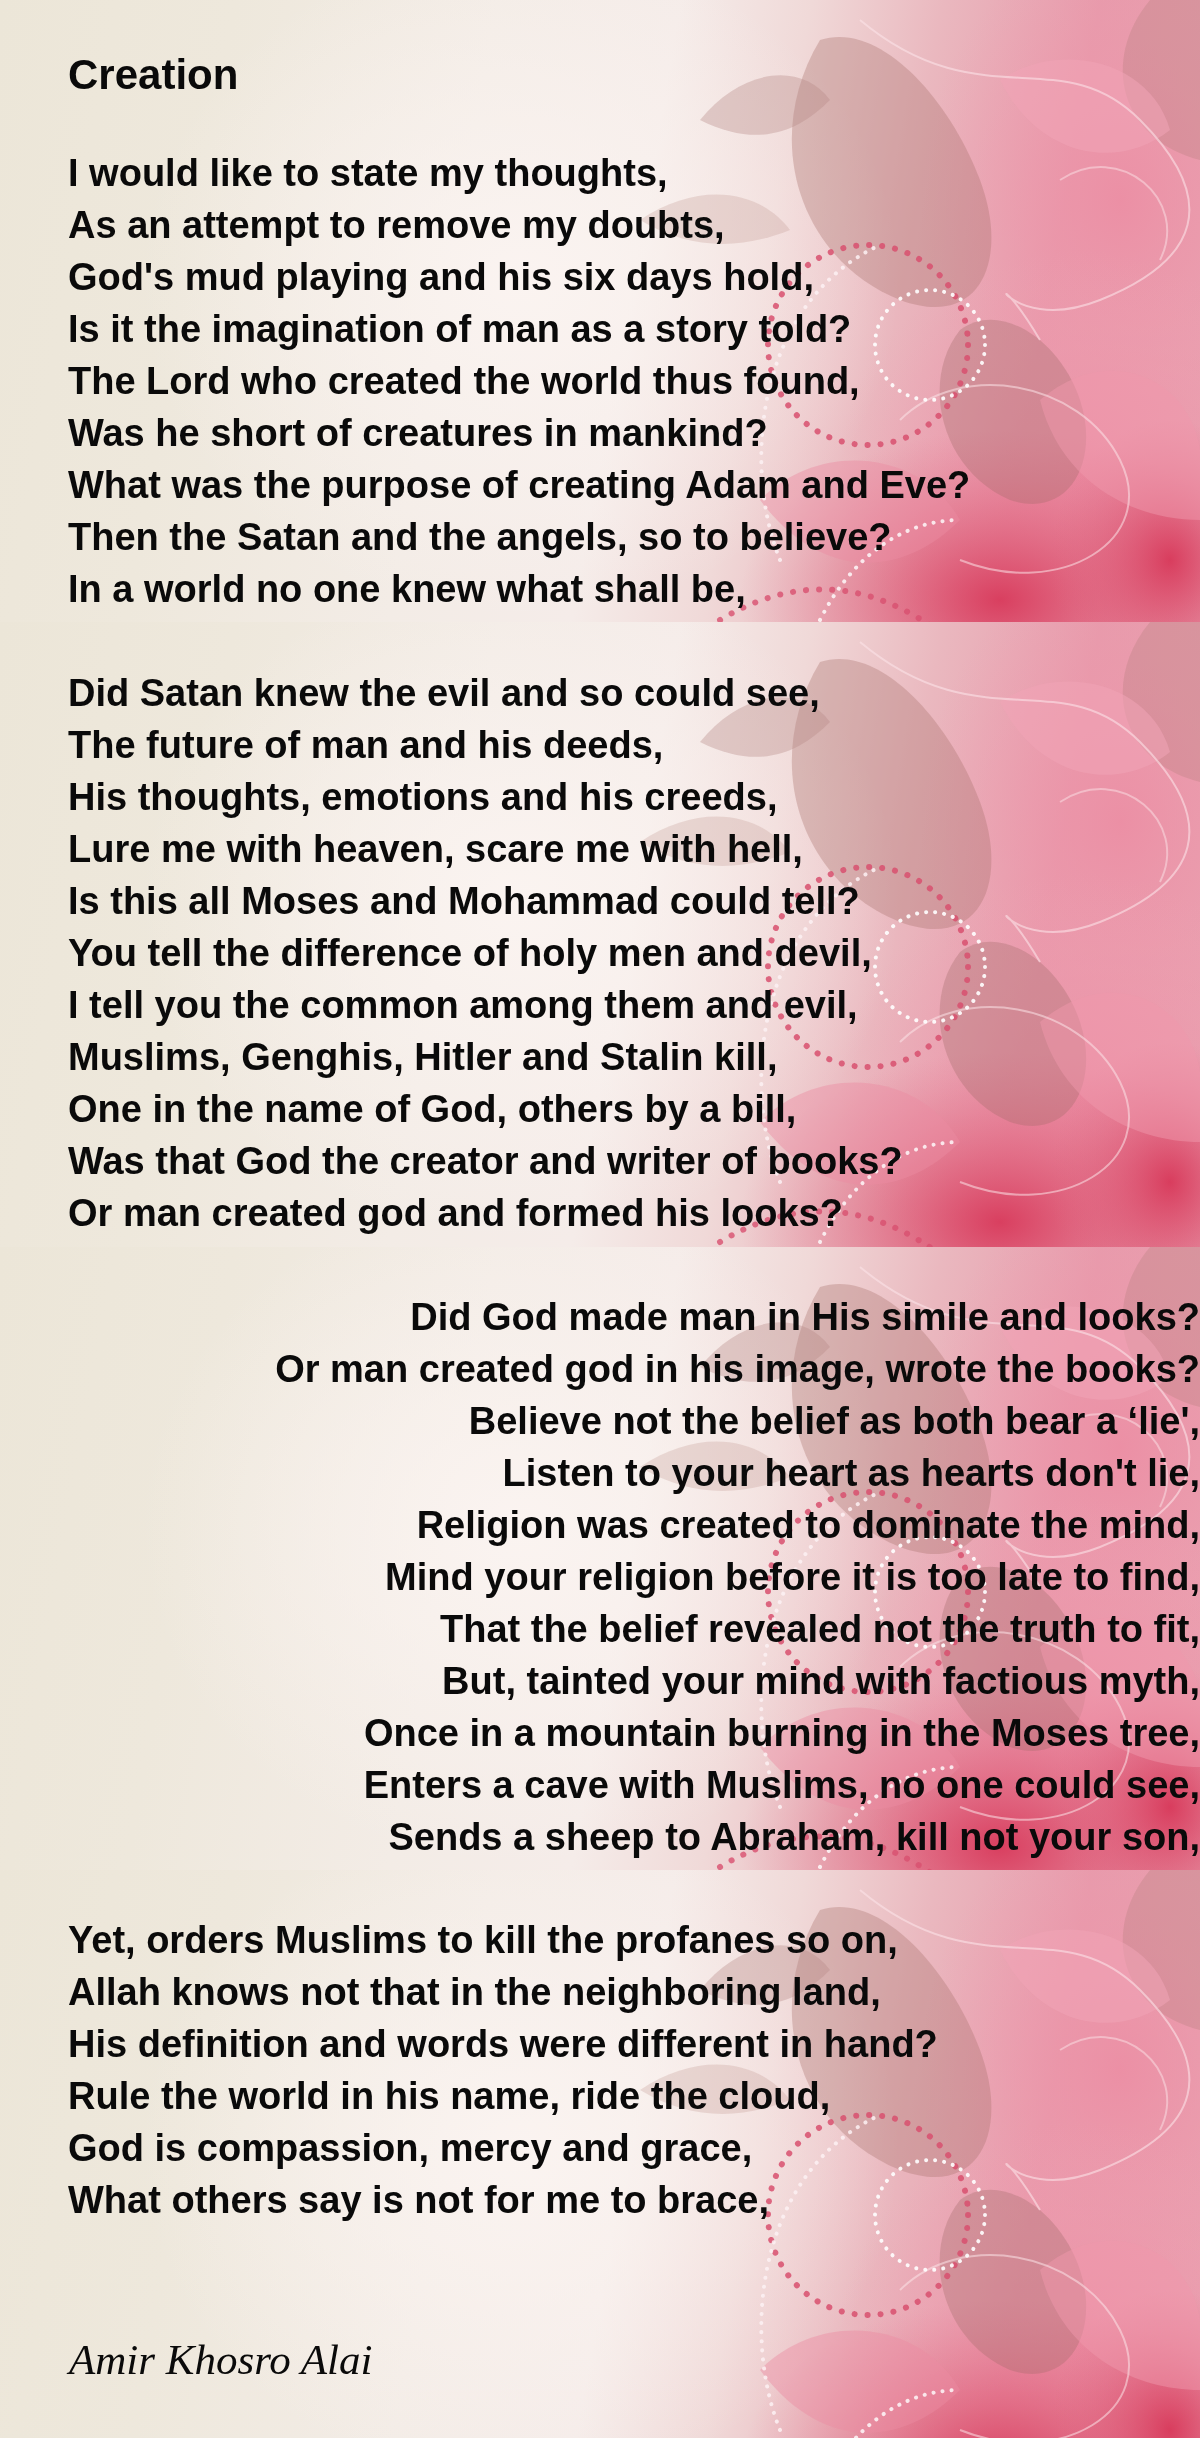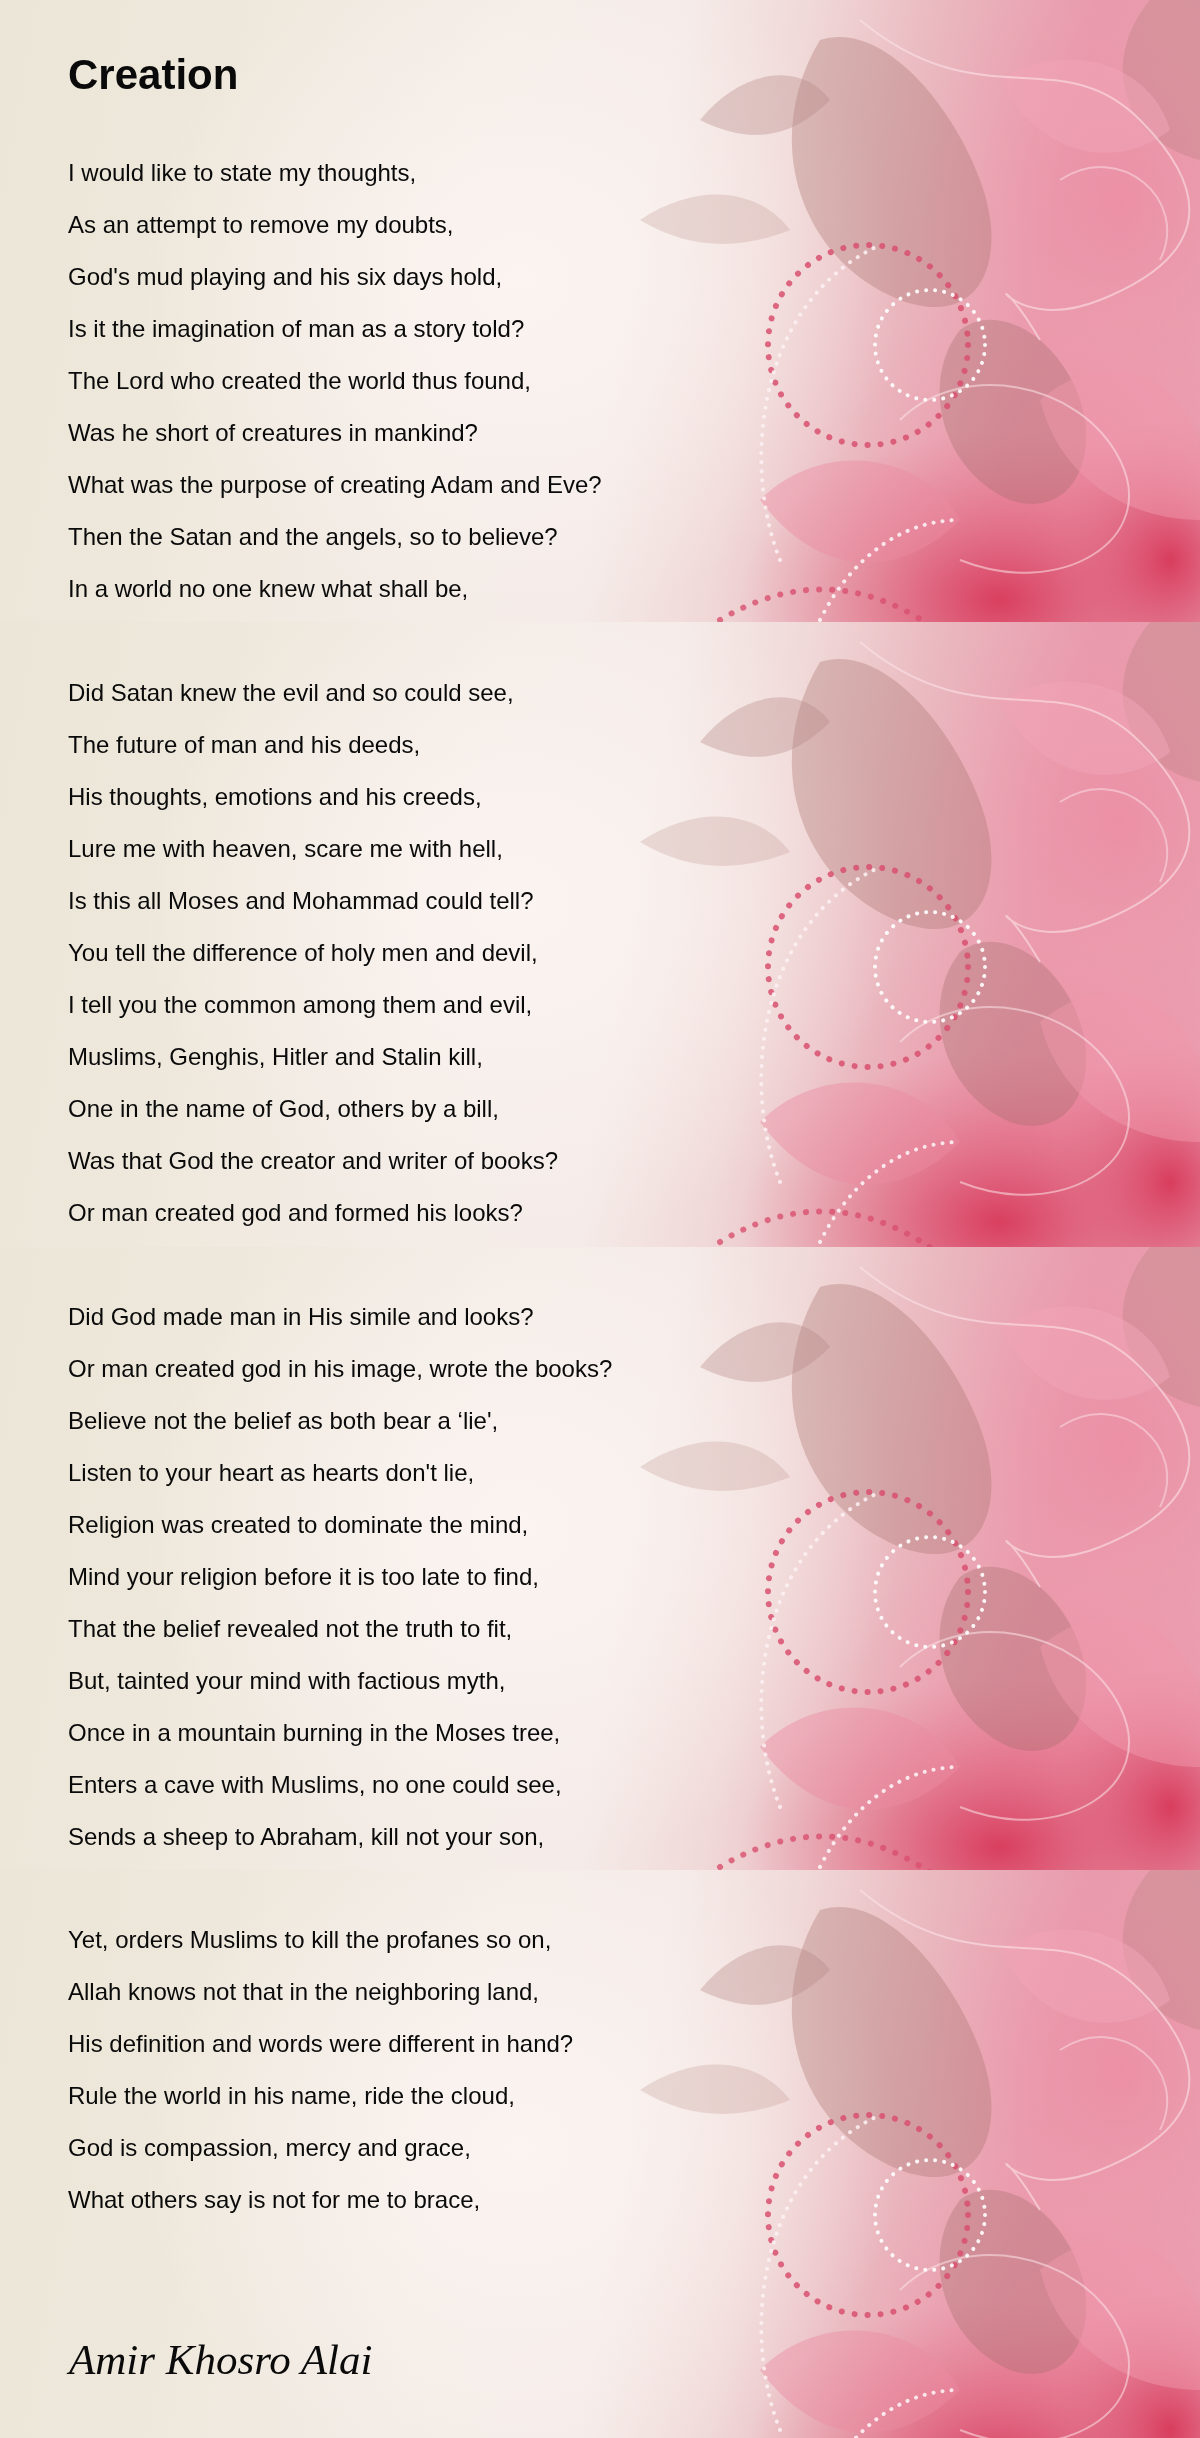--- a/index.html
+++ b/index.html
@@ -25,23 +25,23 @@
   .section .bg { position: absolute; left: 0; top: 0; width: 1200px; height: 640px; pointer-events: none; }
   .section .content { position: relative; padding-left: 68px; }
   .title {
     margin: 0;
     font-size: 42px;
     line-height: 50px;
     font-weight: bold;
     letter-spacing: 0;
   }
   .line {
-    font-size: 24px;
+    font-size: 38px;
     line-height: 52px;
-    font-weight: normal;
+    font-weight: bold;
     white-space: nowrap;
   }
   .author {
     position: absolute;
     left: 69px;
     font-size: 43px;
     line-height: 50px;
     font-style: italic;
     font-weight: normal;
     white-space: nowrap;
@@ -133,21 +133,21 @@
         <div class="line">You tell the difference of holy men and devil,</div>
         <div class="line">I tell you the common among them and evil,</div>
         <div class="line">Muslims, Genghis, Hitler and Stalin kill,</div>
         <div class="line">One in the name of God, others by a bill,</div>
         <div class="line">Was that God the creator and writer of books?</div>
         <div class="line">Or man created god and formed his looks?</div>
       </div>
     </div>
   </div>
 
-  <div class="section" style="top:1247px;height:623px;">
+  <div class="section" style="top:1247px;height:623px;text-align:right;">
     <svg class="bg" viewBox="0 0 1200 640">
         <use href="#bg-art"></use>
       </svg>
     <div class="content" style="padding-top:44px;">
       <div>
         <div class="line">Did God made man in His simile and looks?</div>
         <div class="line">Or man created god in his image, wrote the books?</div>
         <div class="line">Believe not the belief as both bear a ‘lie',</div>
         <div class="line">Listen to your heart as hearts don't lie,</div>
         <div class="line">Religion was created to dominate the mind,</div>

